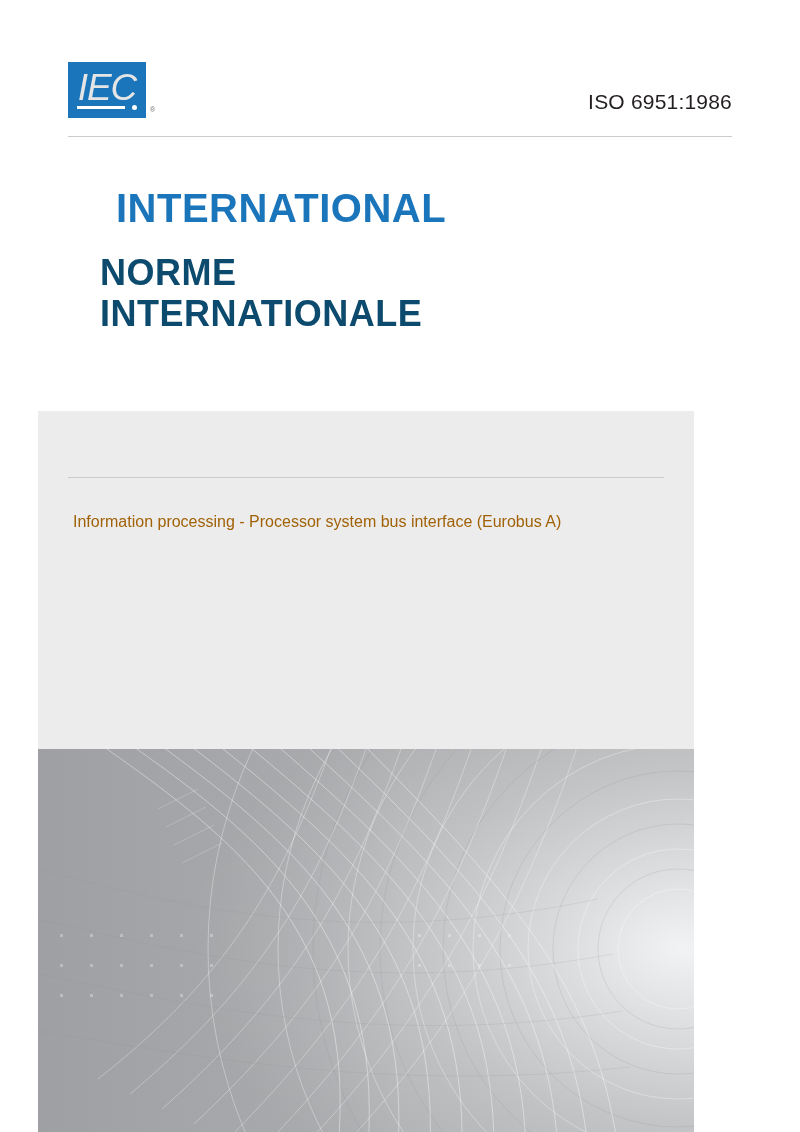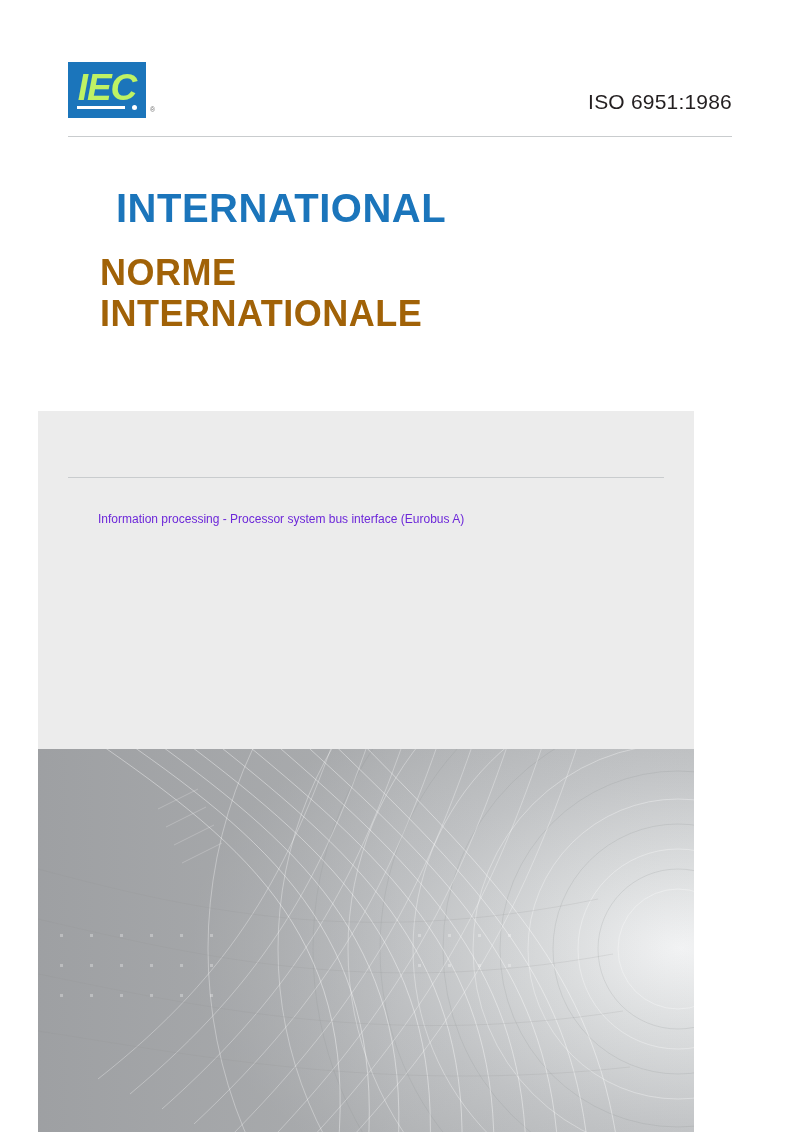--- a/index.html
+++ b/index.html
@@ -30,23 +30,23 @@
     height: 80px;
   }
 
   .logo {
     position: absolute;
     left: 0;
     top: 0;
     width: 78px;
     height: 56px;
     background: #1b75bb;
-    color: #bef264;
+    color: #e5e5e5;
     font-family: "Liberation Sans", sans-serif;
-    font-weight: bold;
+    font-weight: normal;
     font-style: italic;
     font-size: 37px;
     letter-spacing: -1px;
     line-height: 52px;
     text-align: center;
     box-sizing: border-box;
   }
   .logo .underbar {
     position: absolute;
     left: 9px;
@@ -104,21 +104,21 @@
     font-weight: bold;
     color: #1b75bb;
     line-height: 1.13;
     letter-spacing: 0.5px;
     margin: 16px;
   }
   .title-fr {
     margin: 22px 0 0 0;
     font-size: 36px;
     font-weight: bold;
-    color: #a16207;
+    color: #0c4a6e;
     line-height: 1.13;
     letter-spacing: 0.5px;
   }
 
   
   .panel {
     position: absolute;
     left: 38px;
     top: 411px;
     width: 656px;
@@ -128,25 +128,25 @@
   .panel-rule {
     position: absolute;
     left: 30px;
     top: 66px;
     width: 596px;
     height: 1px;
     background: #c9ccce;
   }
   .subtitle {
     position: absolute;
-    left: 60px;
+    left: 35px;
     top: 100px;
     width: 580px;
-    font-size: 12px;
-    color: #6d28d9;
+    font-size: 16px;
+    color: #a16207;
     line-height: 1.4;
   }
 
   
   .graphic {
     position: absolute;
     left: 38px;
     top: 749px;
     width: 656px;
     height: 383px;

